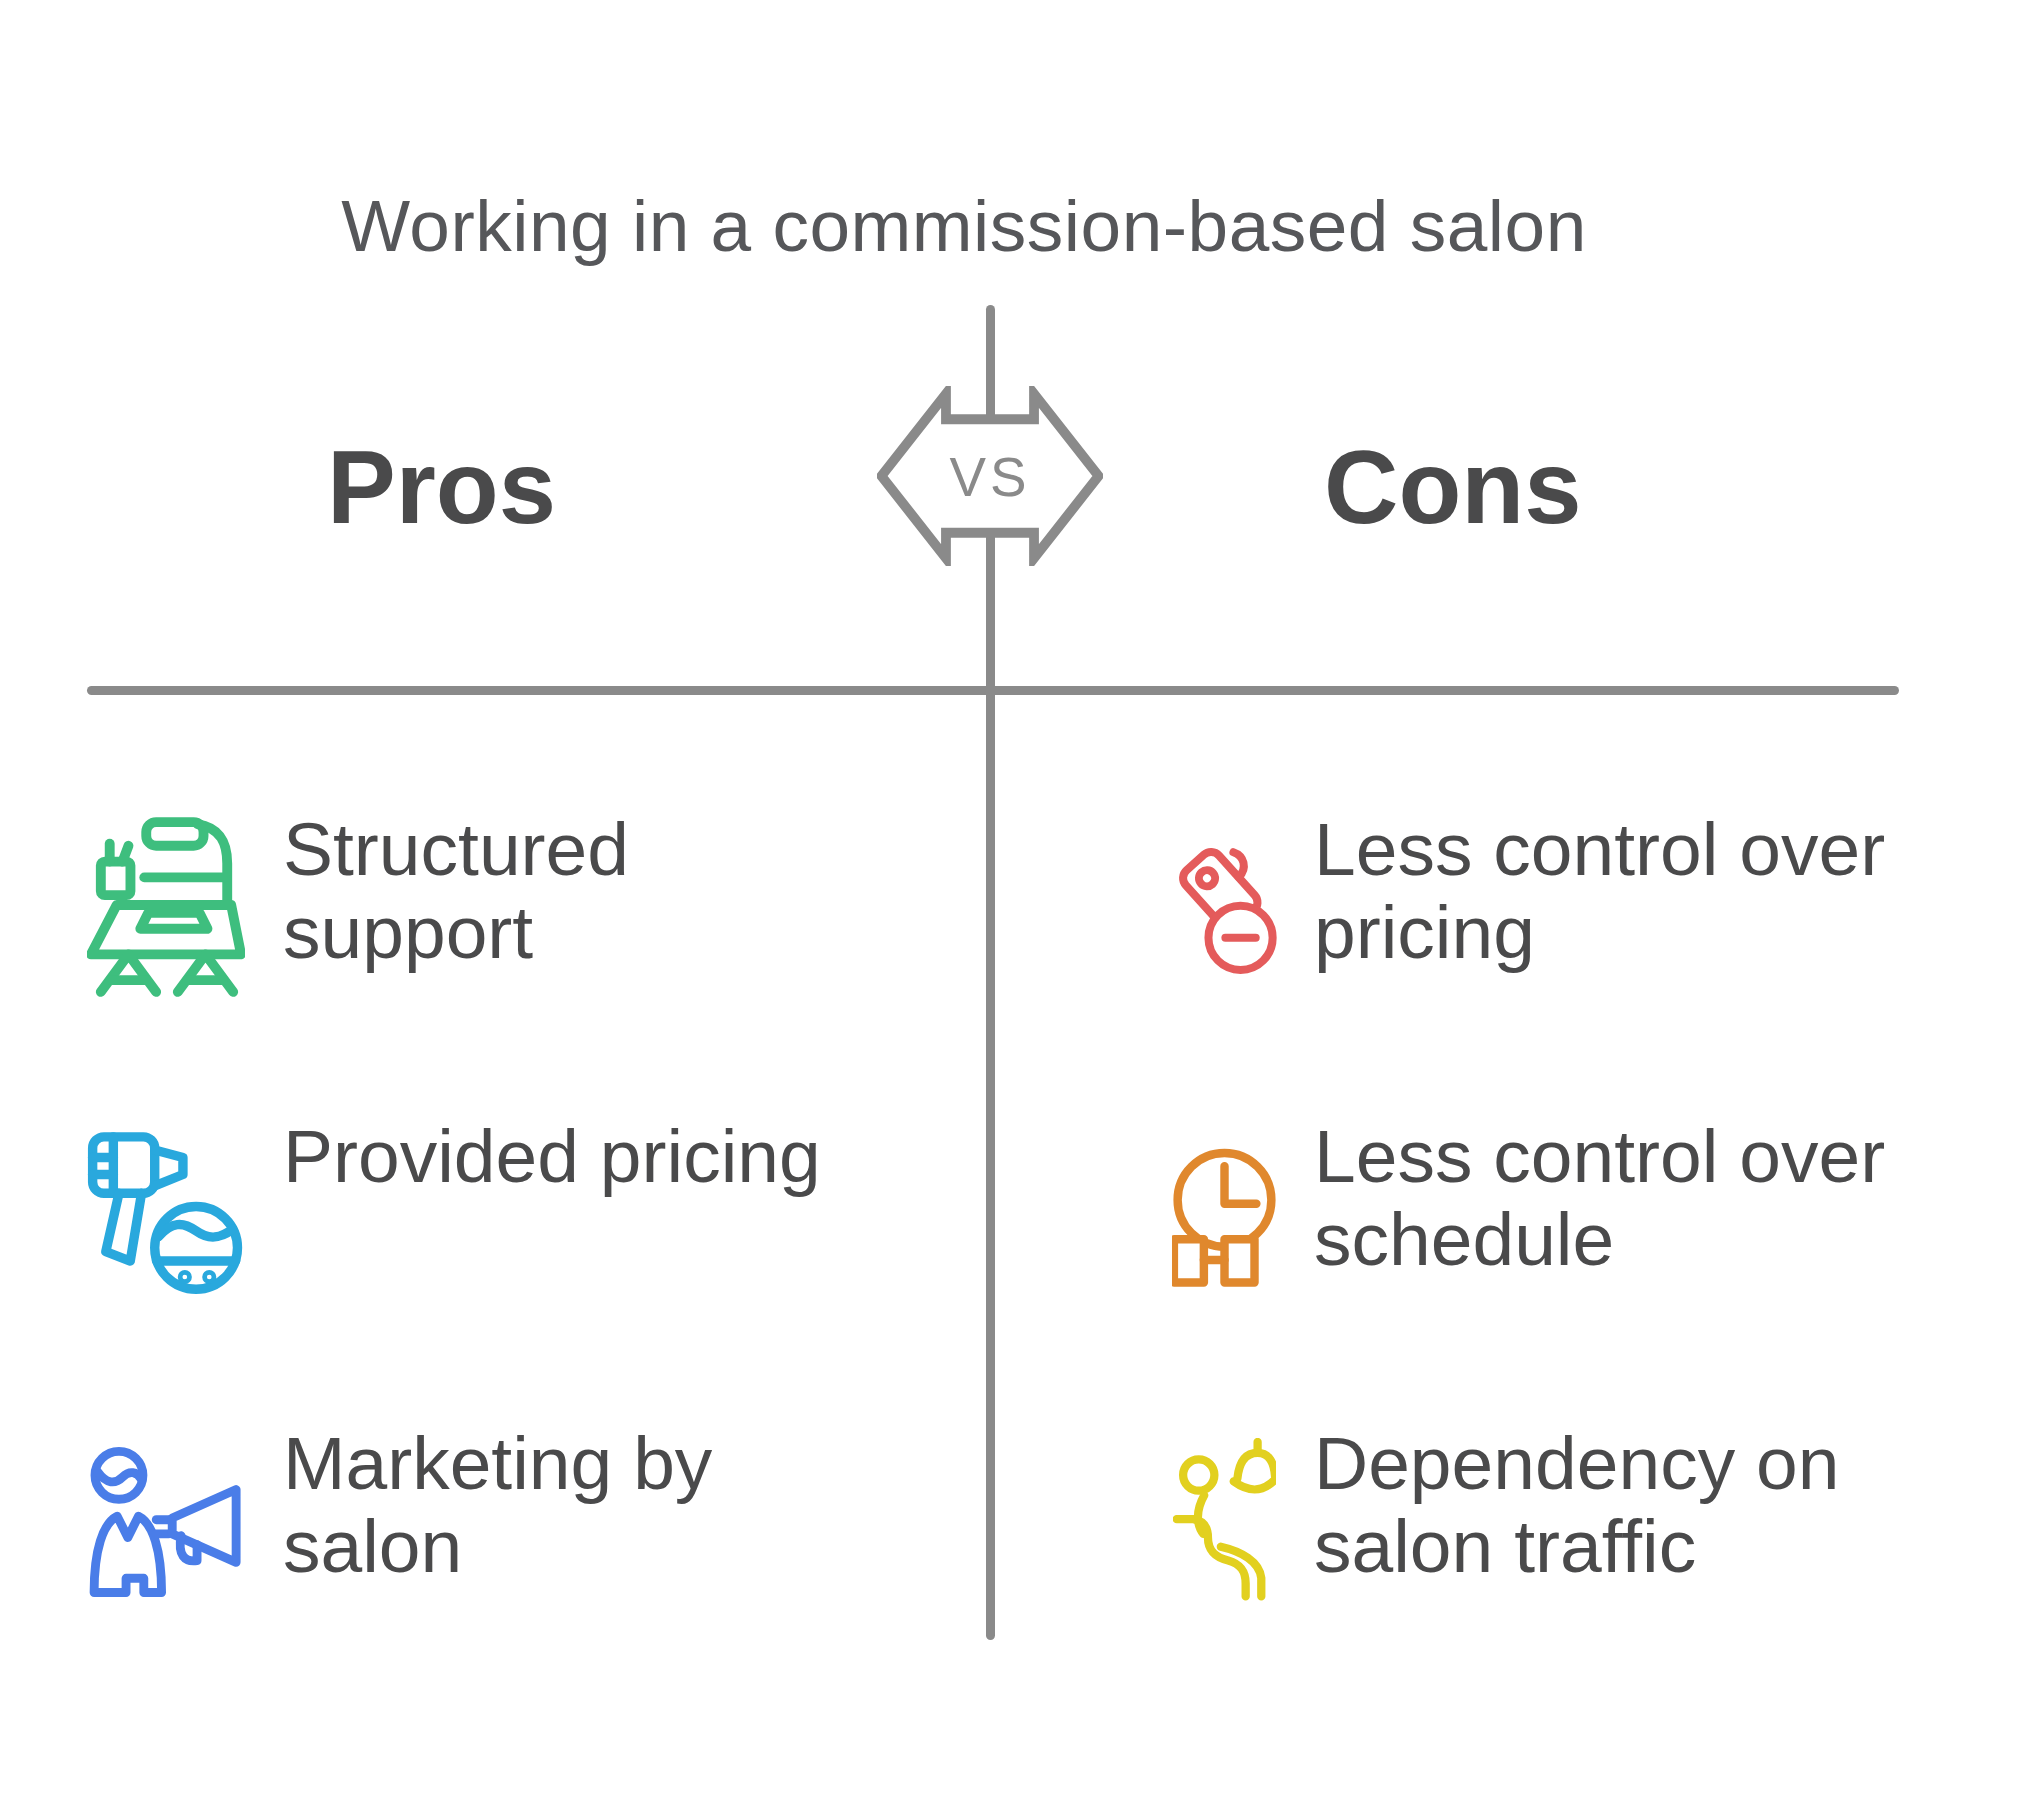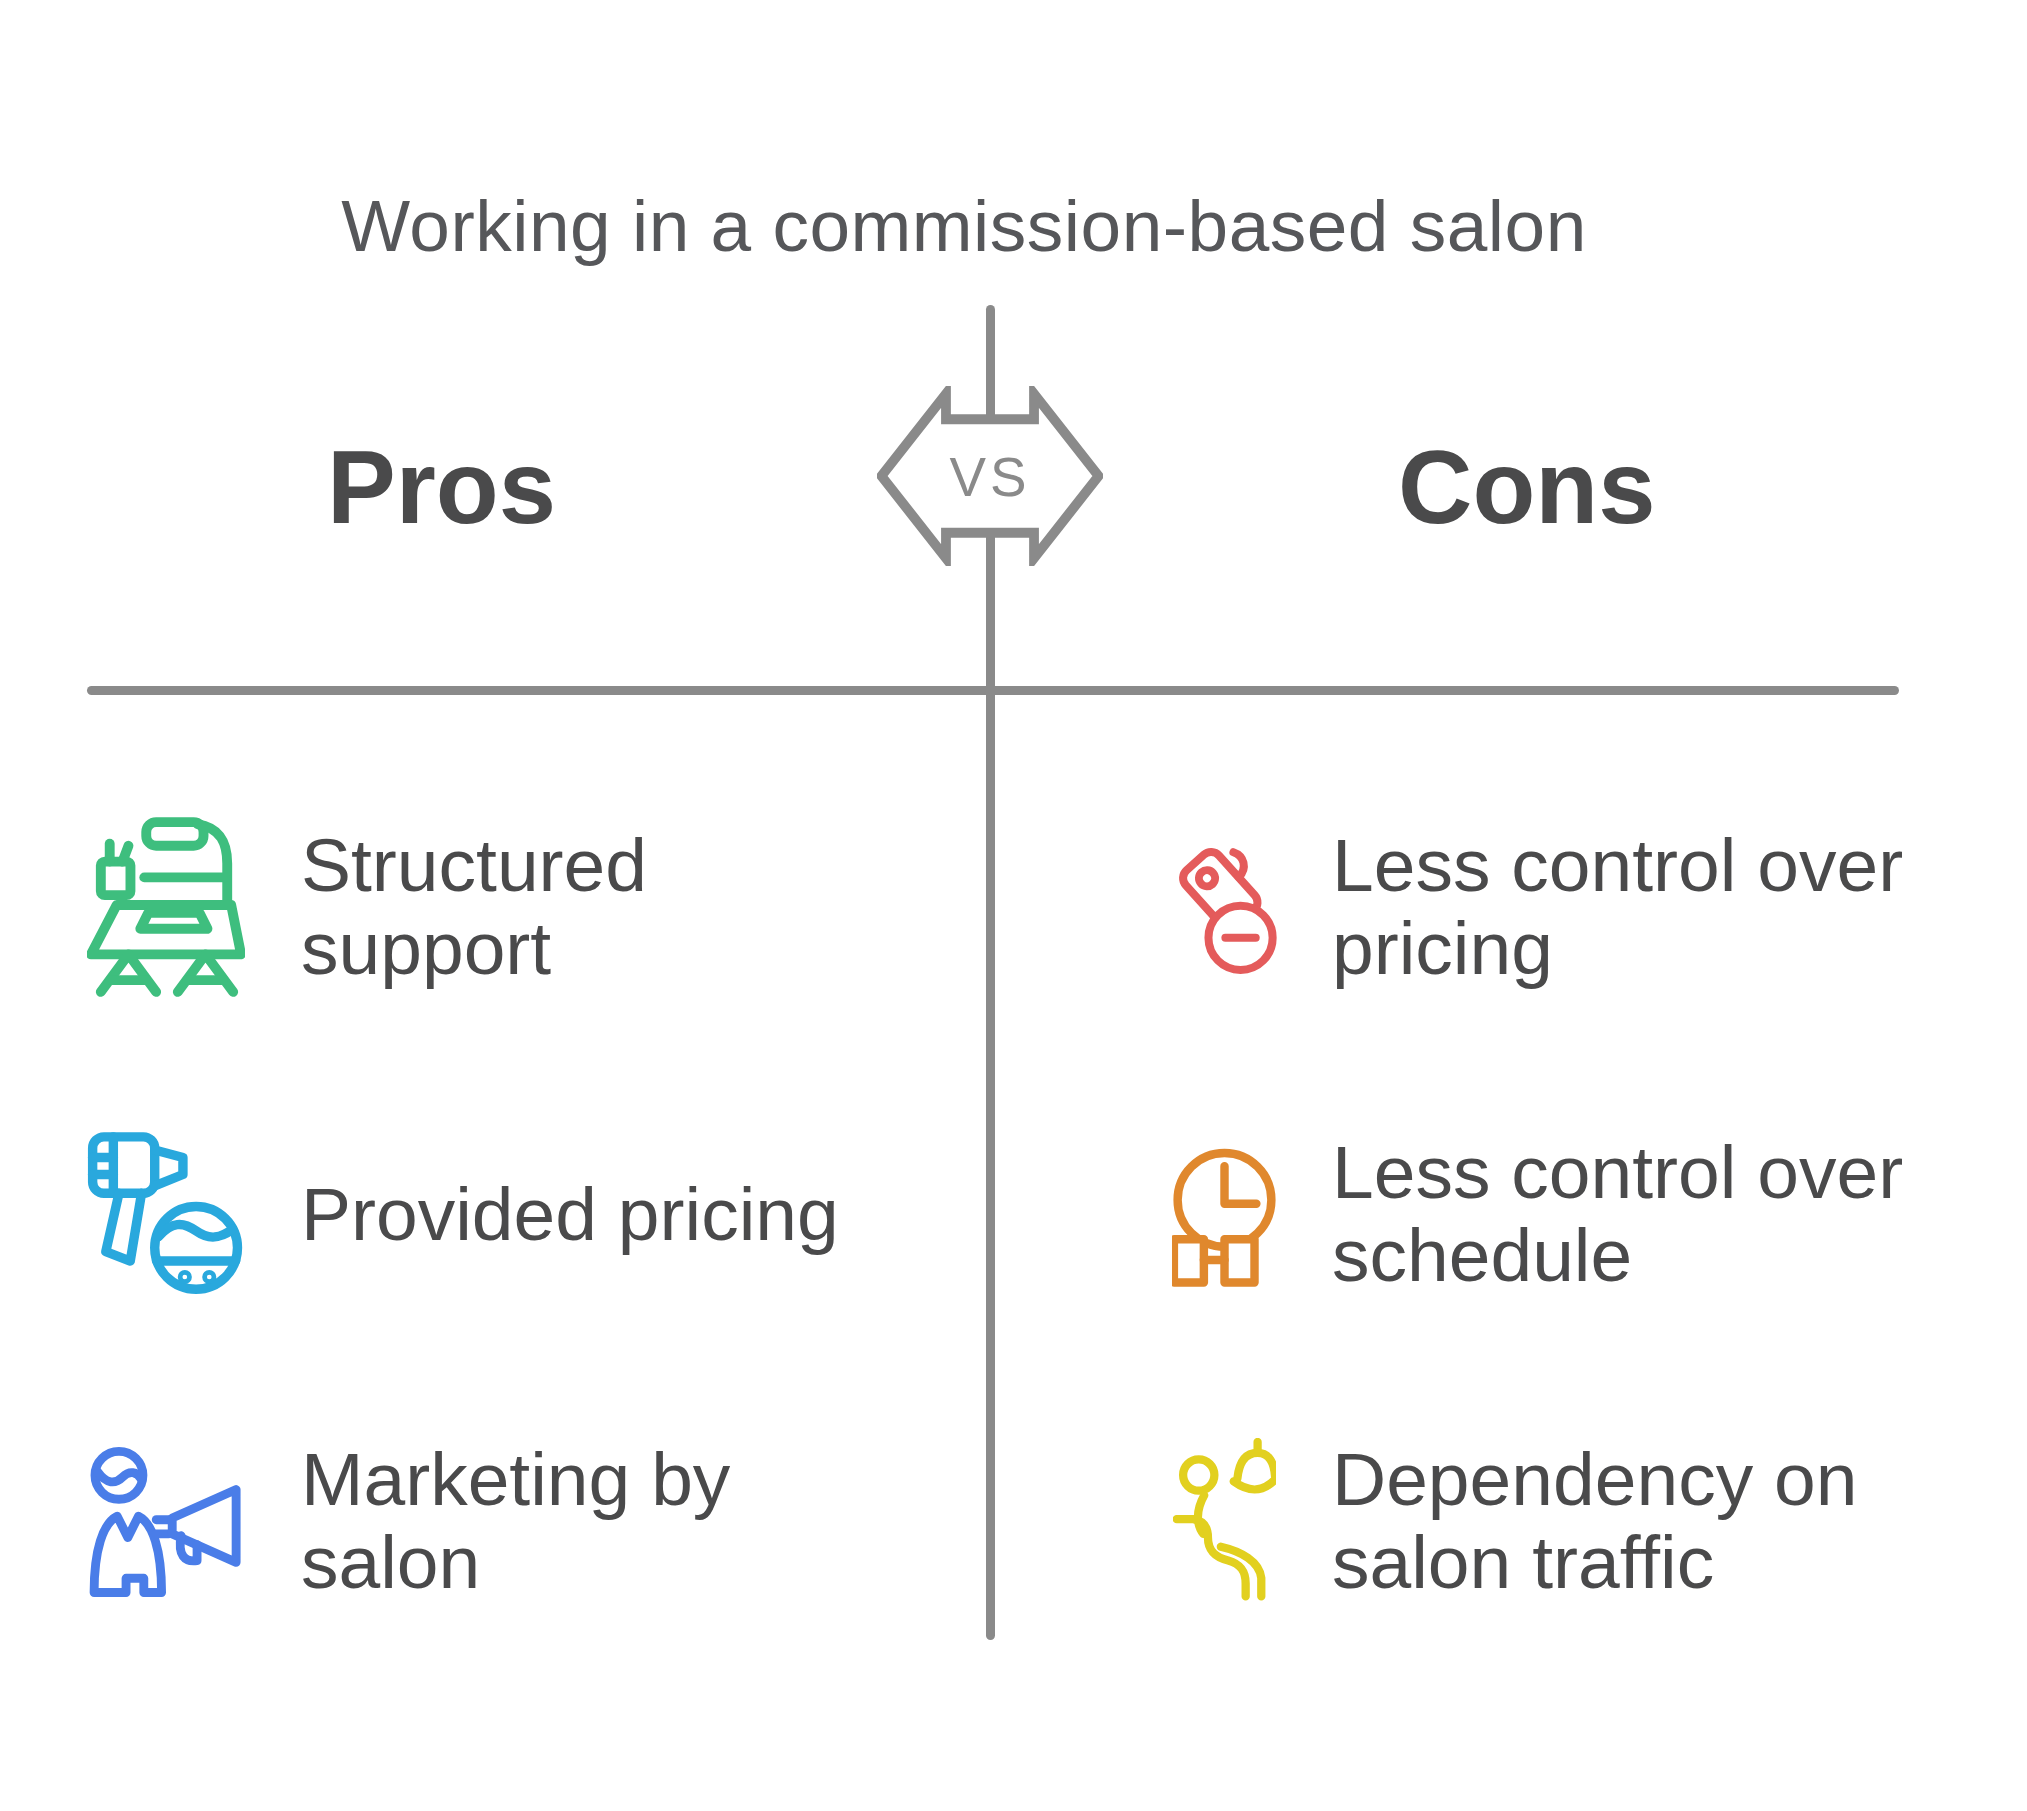--- a/index.html
+++ b/index.html
@@ -17,23 +17,23 @@
          border-radius:5px;background:#8a8a8a;}
 
   .vs-badge{position:absolute;left:877px;top:386px;}
   .vs-shape{fill:#ffffff;stroke-width:10px;stroke-linejoin:miter;}
   .vs-text{font-family:"Liberation Sans", sans-serif;font-size:56px;
            letter-spacing:4px;fill:#8a8a8a;stroke:none;font-weight:400;}
 
   .col-heading{position:absolute;top:426px;margin:10px;font-size:103px;
                font-weight:700;color:#4a4a4b;line-height:1;}
   .col-heading.pros{left:317px;}
-  .col-heading.cons{left:1388px;}
+  .col-heading.cons{left:1314px;}
 
-  .row{position:absolute;height:198px;display:flex;align-items:center;gap:18px;}
+  .row{position:absolute;height:198px;display:flex;}
   .row .icon-box{flex:none;display:flex;align-items:center;justify-content:center;}
   .row.side-pros{left:87px;}
   .row.side-pros .icon-box{width:158px;margin-right:38px;}
   .row.side-cons{left:1171px;}
   .row.side-cons .icon-box{width:107px;margin-right:36px;}
   .row.r1{top:808px;} .row.r2{top:1115px;} .row.r3{top:1422px;}
 
   .label{font-size:75px;line-height:83px;color:#4a4a4b;max-width:574px;}
 
   .icon-box svg{fill:none;stroke-linecap:round;stroke-linejoin:round;}

